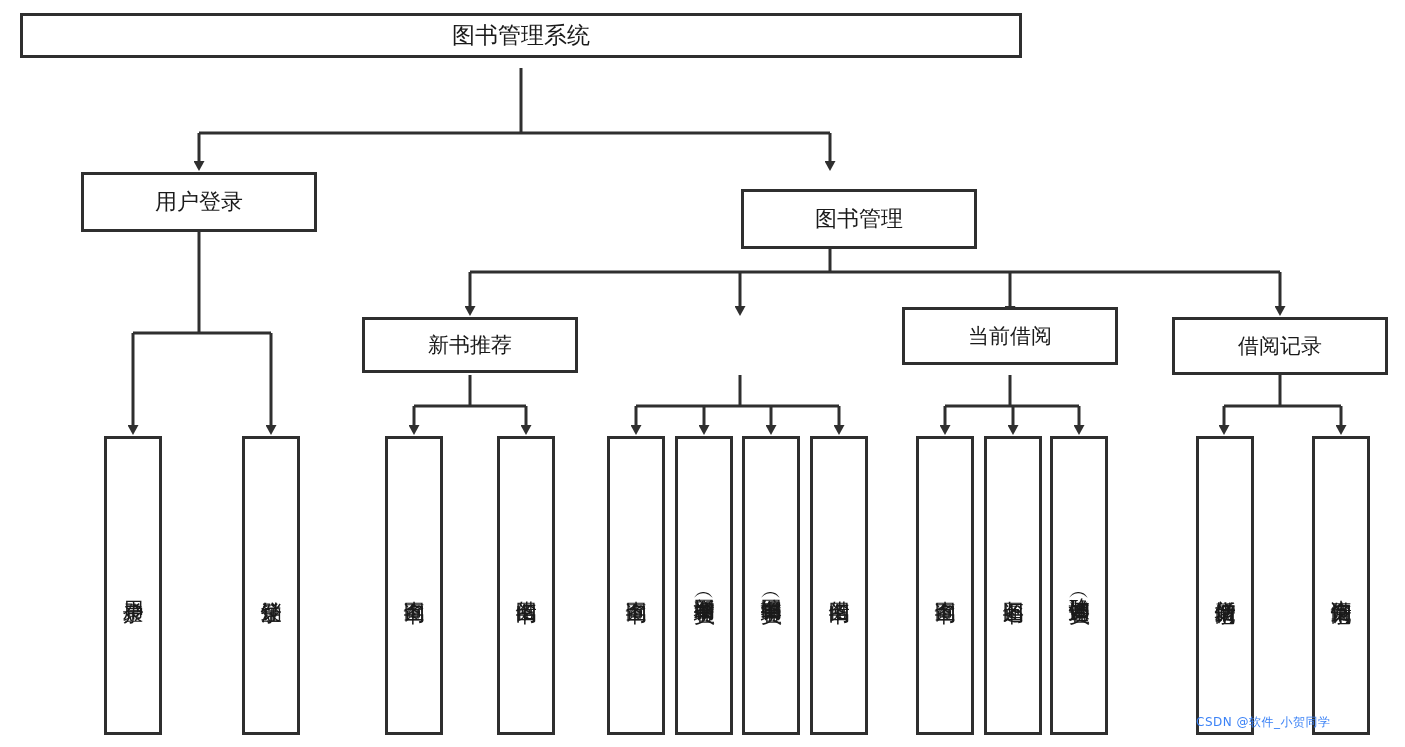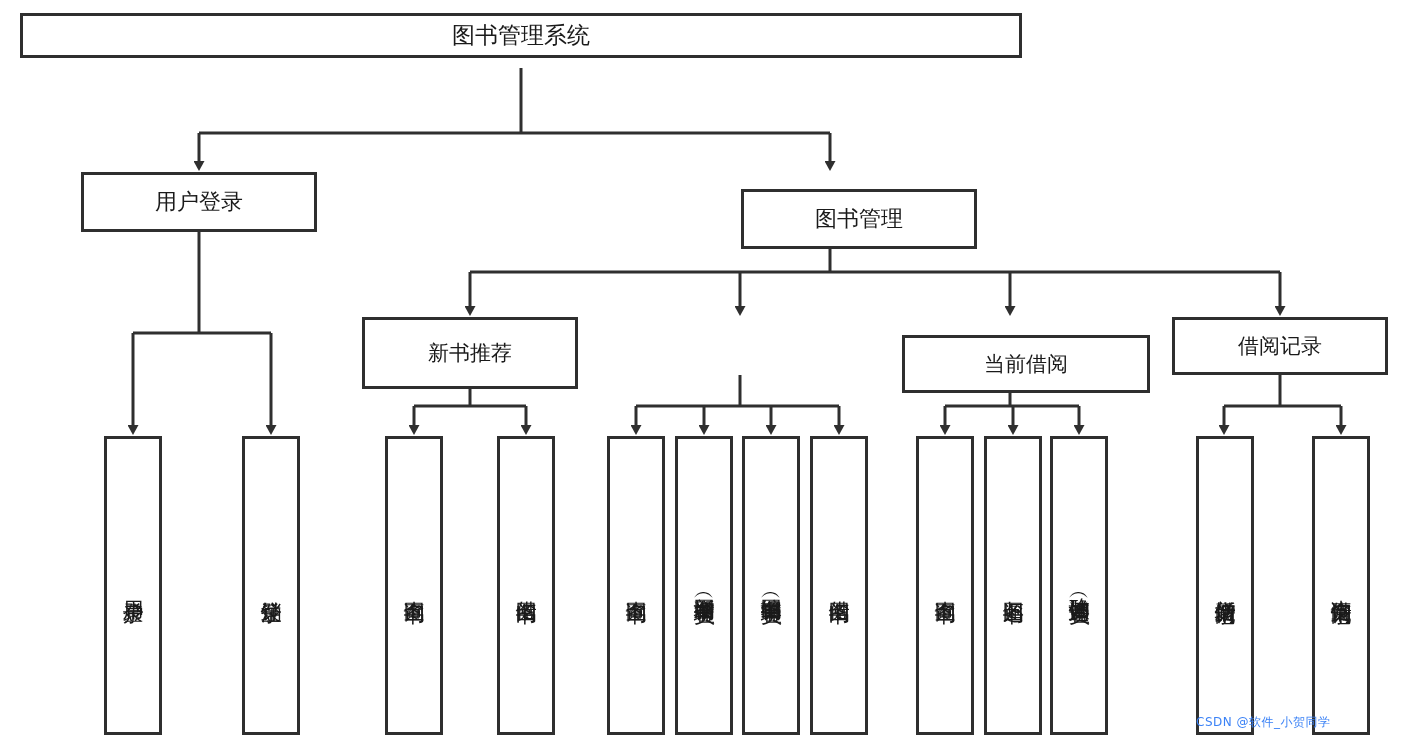--- a/index.html
+++ b/index.html
@@ -81,24 +81,24 @@
     <span class="htext">图书管理系统</span>
   </div>
 
   <div class="node lvl1" style="left:81px;top:172px;width:236px;height:60px;">
     <span class="htext">用户登录</span>
   </div>
   <div class="node lvl1" style="left:712px;top:189px;width:236px;height:60px;margin-left:29px;">
     <span class="htext">图书管理</span>
   </div>
 
-  <div class="node lvl2" style="left:362px;top:317px;width:216px;height:72px;">
+  <div class="node lvl2" style="left:362px;top:317px;width:216px;height:56px;">
     <span class="htext">新书推荐</span>
   </div>
-  <div class="node lvl2" style="left:902px;top:335px;width:248px;height:58px;text-align:center;">
+  <div class="node lvl2" style="left:902px;top:307px;width:216px;height:58px;text-align:center;">
     <span class="htext">当前借阅</span>
   </div>
   <div class="node lvl2" style="left:1172px;top:317px;width:216px;height:58px;text-align:right;">
     <span class="htext">借阅记录</span>
   </div>
 
   <div class="node leaf" style="left:104px;top:436px;width:58px;height:299px;">
     <span class="vtext">用户登录</span>
   </div>
   <div class="node leaf" style="left:242px;top:436px;width:58px;height:299px;">

